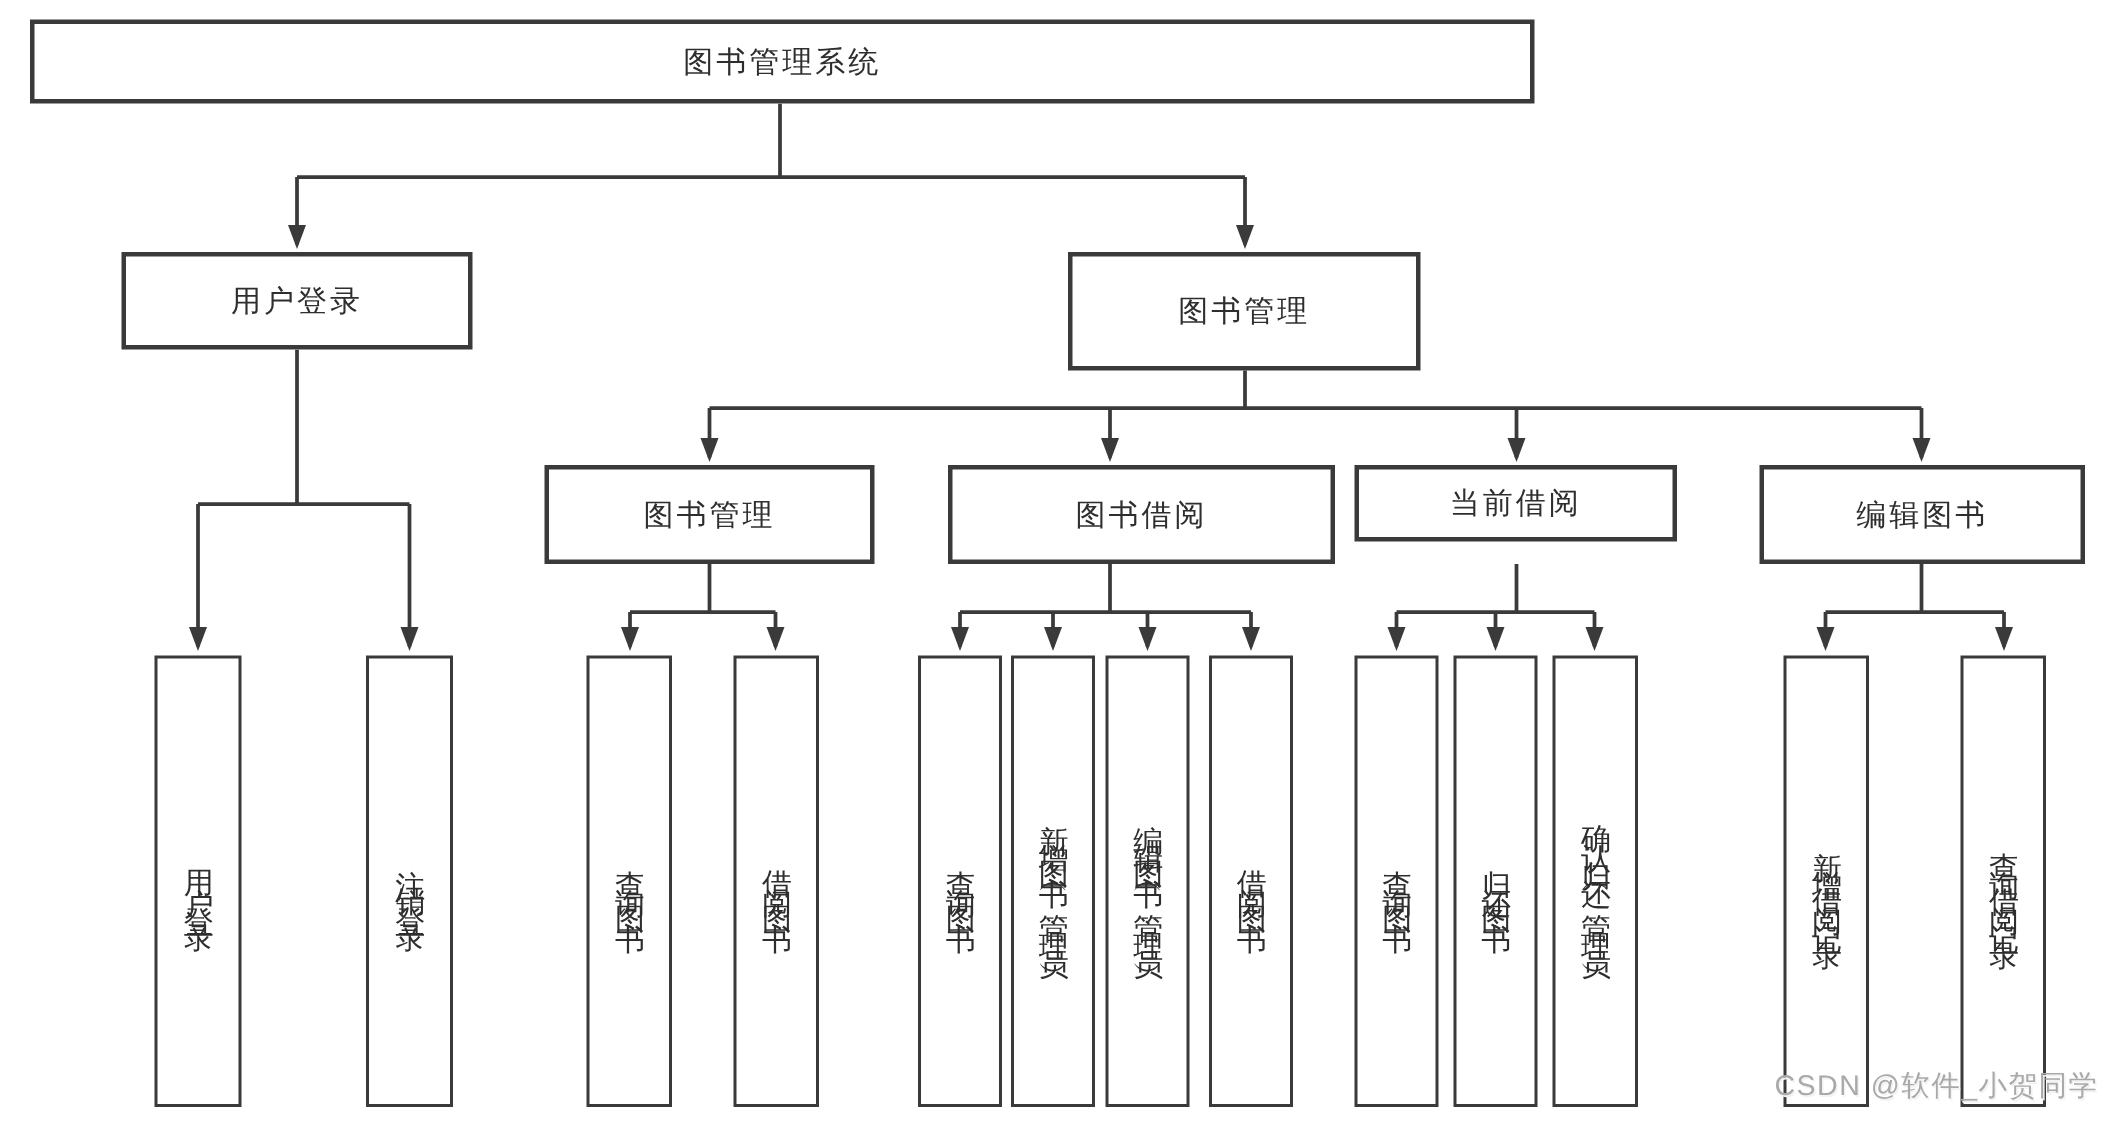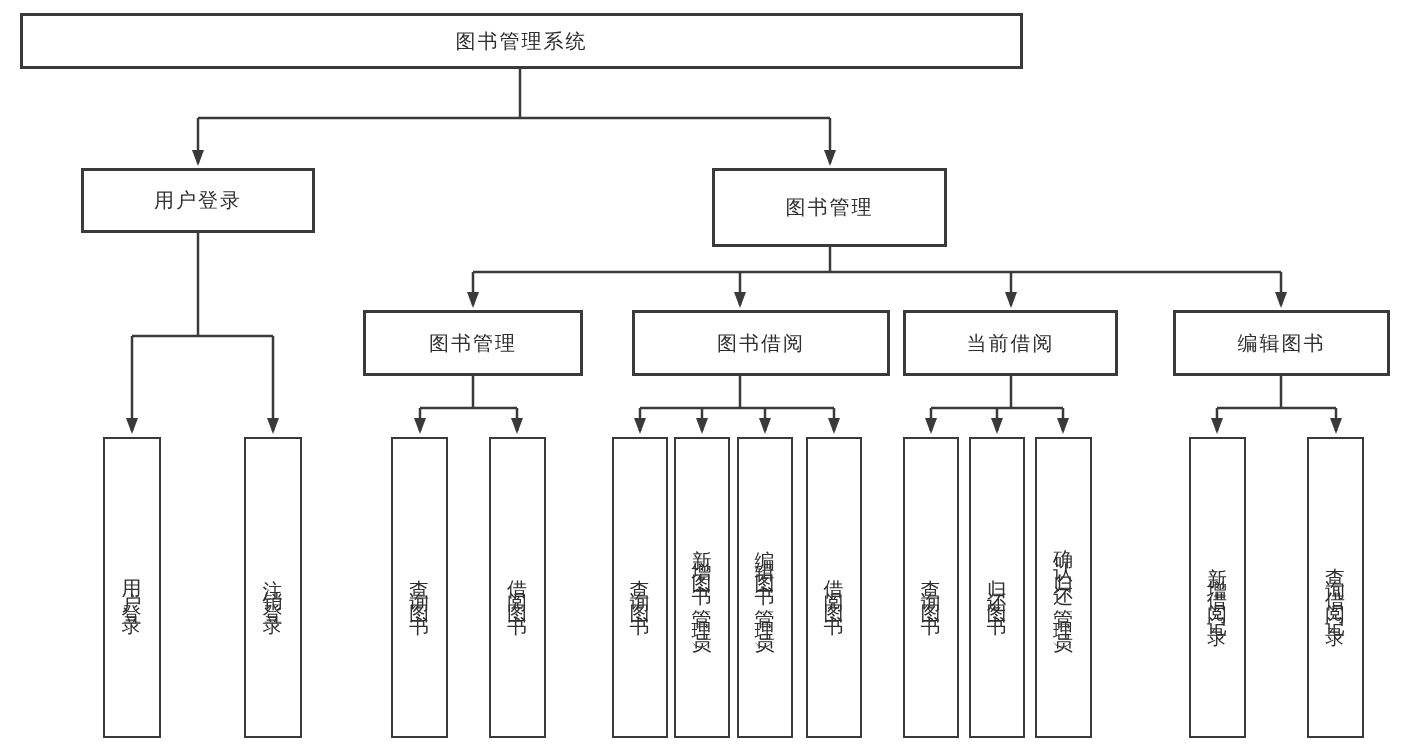--- a/index.html
+++ b/index.html
@@ -116,21 +116,21 @@
     </g>
   </svg>
 
   <div class="node h" style="left:20px; top:13px; width:1003px; height:56px;">图书管理系统</div>
 
   <div class="node h" style="left:81px; top:168px; width:234px; height:65px;">用户登录</div>
   <div class="node h" style="left:712px; top:168px; width:235px; height:79px;">图书管理</div>
 
   <div class="node h" style="left:363px; top:310px; width:220px; height:66px;">图书管理</div>
   <div class="node h" style="left:632px; top:310px; width:258px; height:66px;">图书借阅</div>
-  <div class="node h" style="left:903px; top:310px; width:215px; height:66px;">当前借阅</div>
+  <div class="node h" style="left:903px; top:310px; width:215px; height:51px;">当前借阅</div>
   <div class="node h" style="left:1173px; top:310px; width:217px; height:66px;">编辑图书</div>
 
   <div class="node v" style="left:103px; top:437px; width:58px; height:301px;">
     <span class="vtext">用户登录</span>
   </div>
   <div class="node v" style="left:244px; top:437px; width:58px; height:301px;">
     <span class="vtext">注销登录</span>
   </div>
 
   <div class="node v" style="left:391px; top:437px; width:57px; height:301px;">
@@ -163,14 +163,15 @@
     <span class="vtext">确认归还（管理员）</span>
   </div>
 
   <div class="node v" style="left:1189px; top:437px; width:57px; height:301px;">
     <span class="vtext">新增借阅记录</span>
   </div>
   <div class="node v" style="left:1307px; top:437px; width:57px; height:301px;">
     <span class="vtext">查询借阅记录</span>
   </div>
 
+  <div class="watermark">CSDN @软件_小贺同学</div>
 
 </div>
 
 </body></html>

